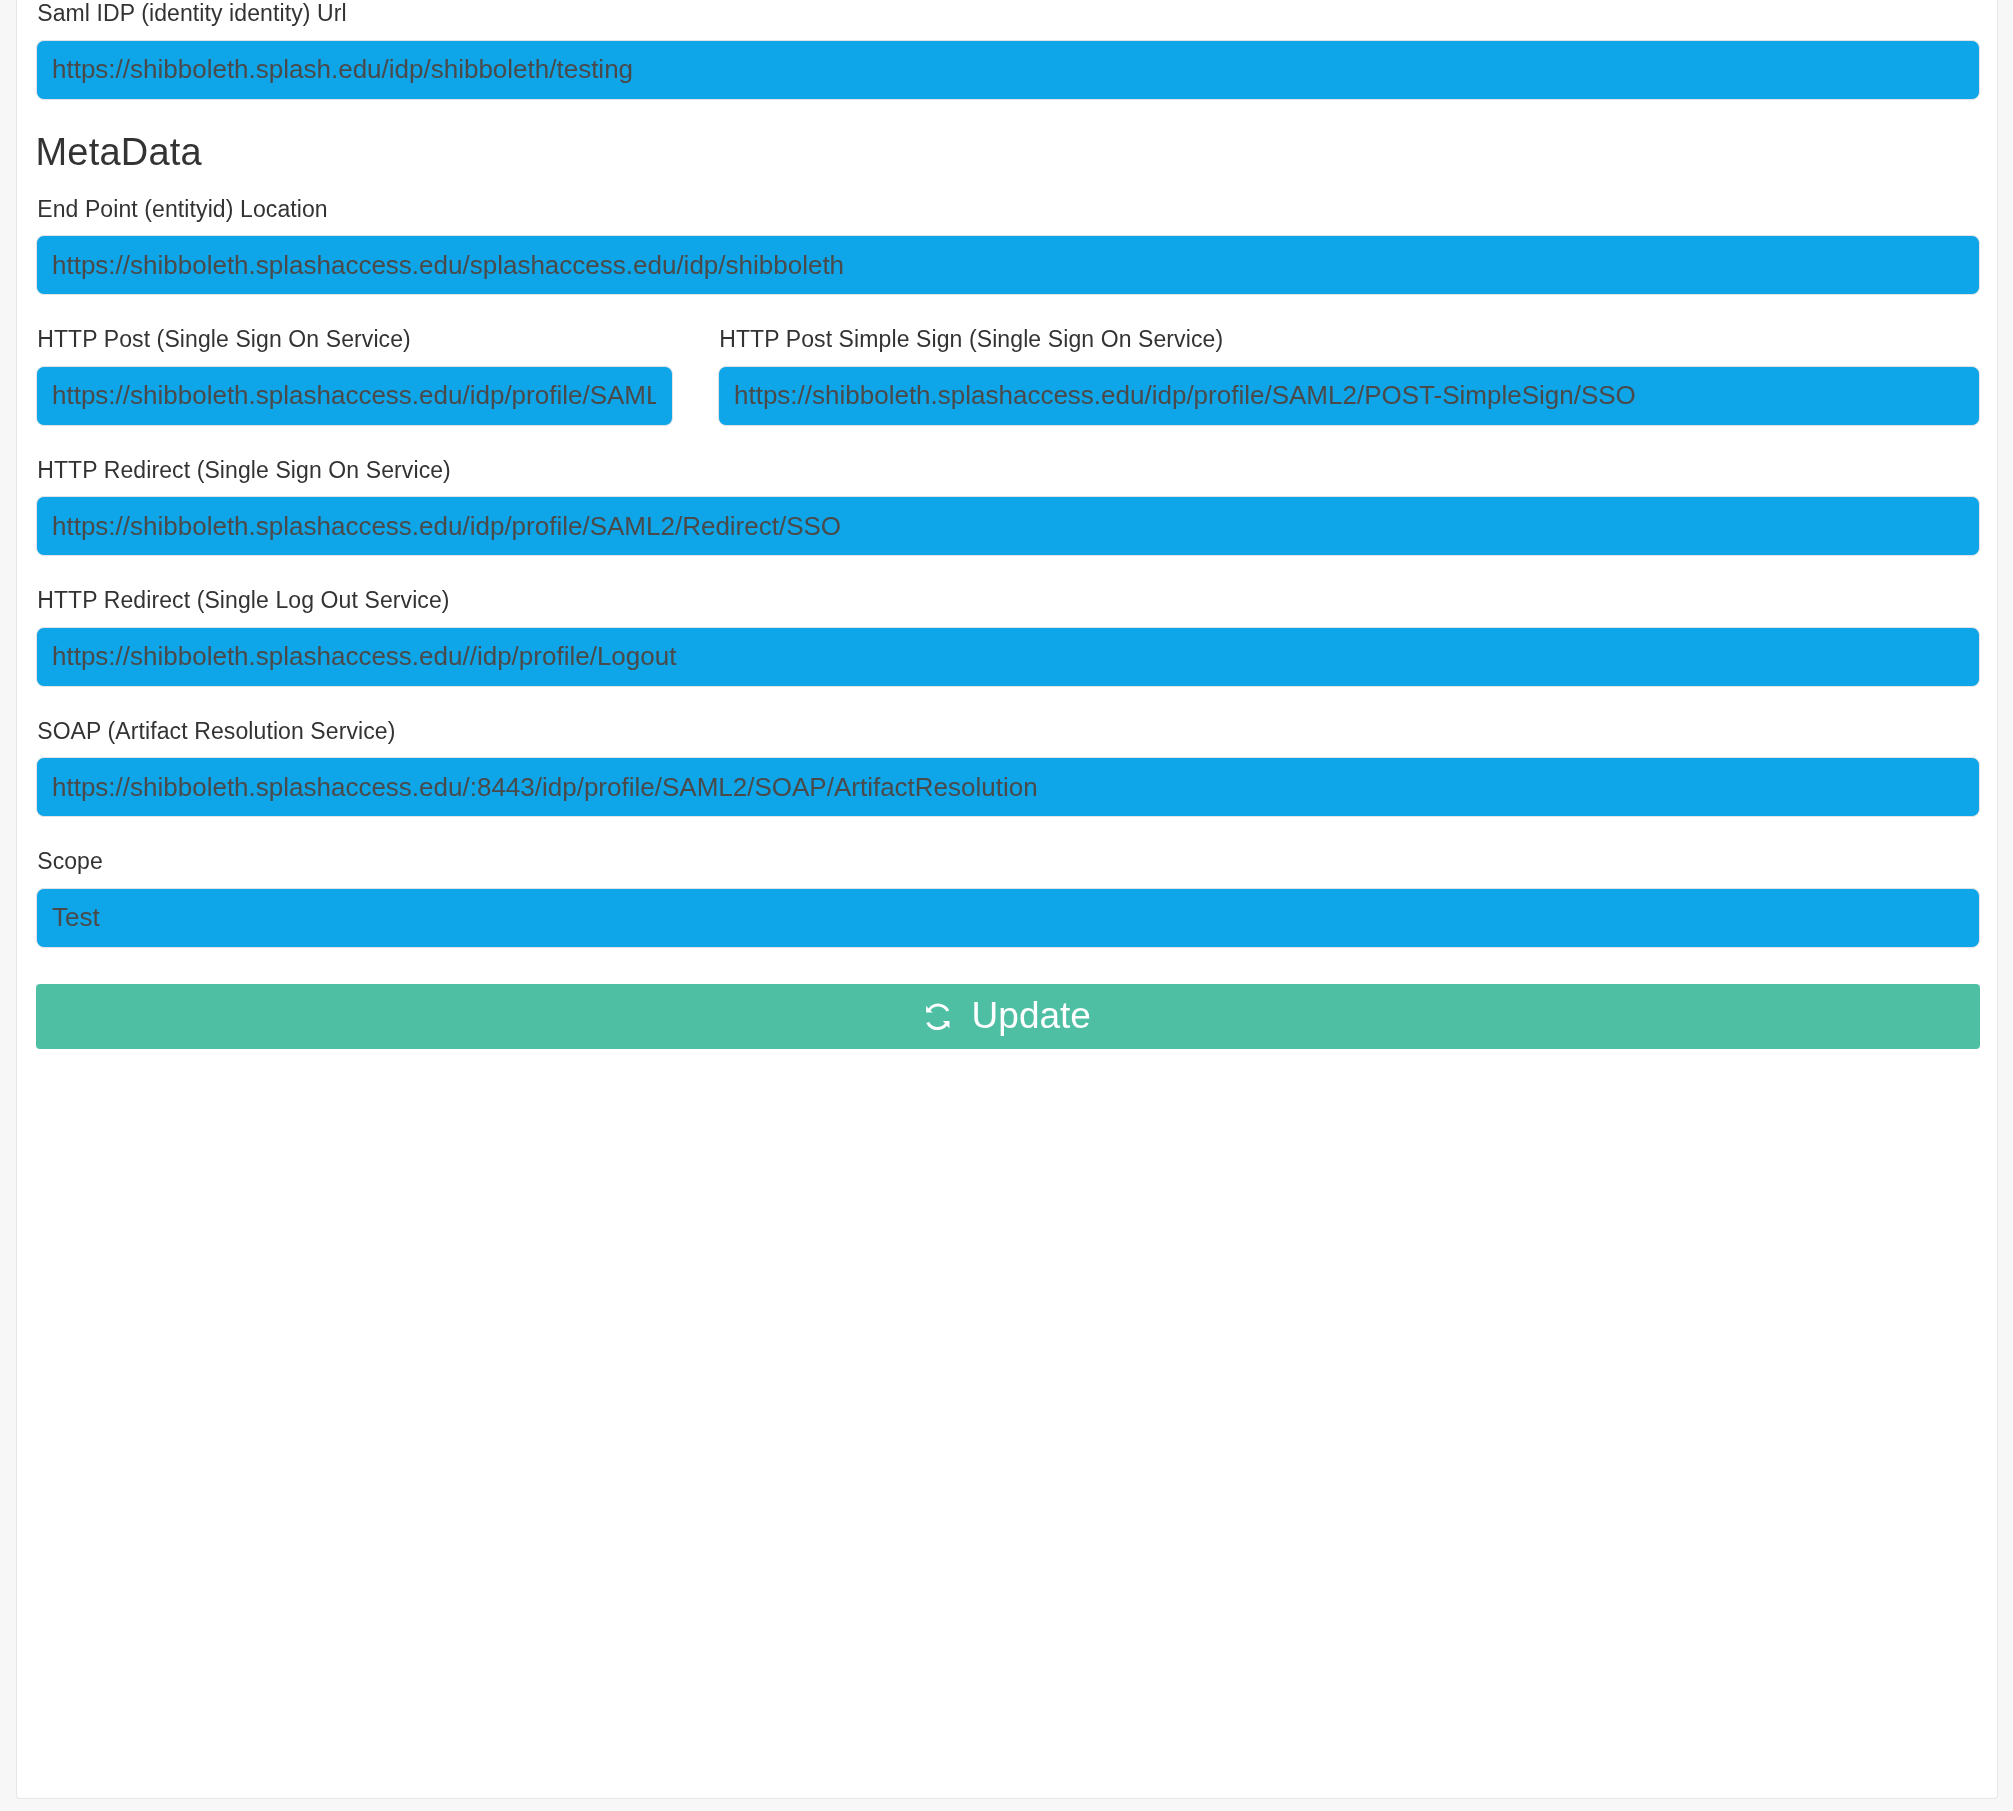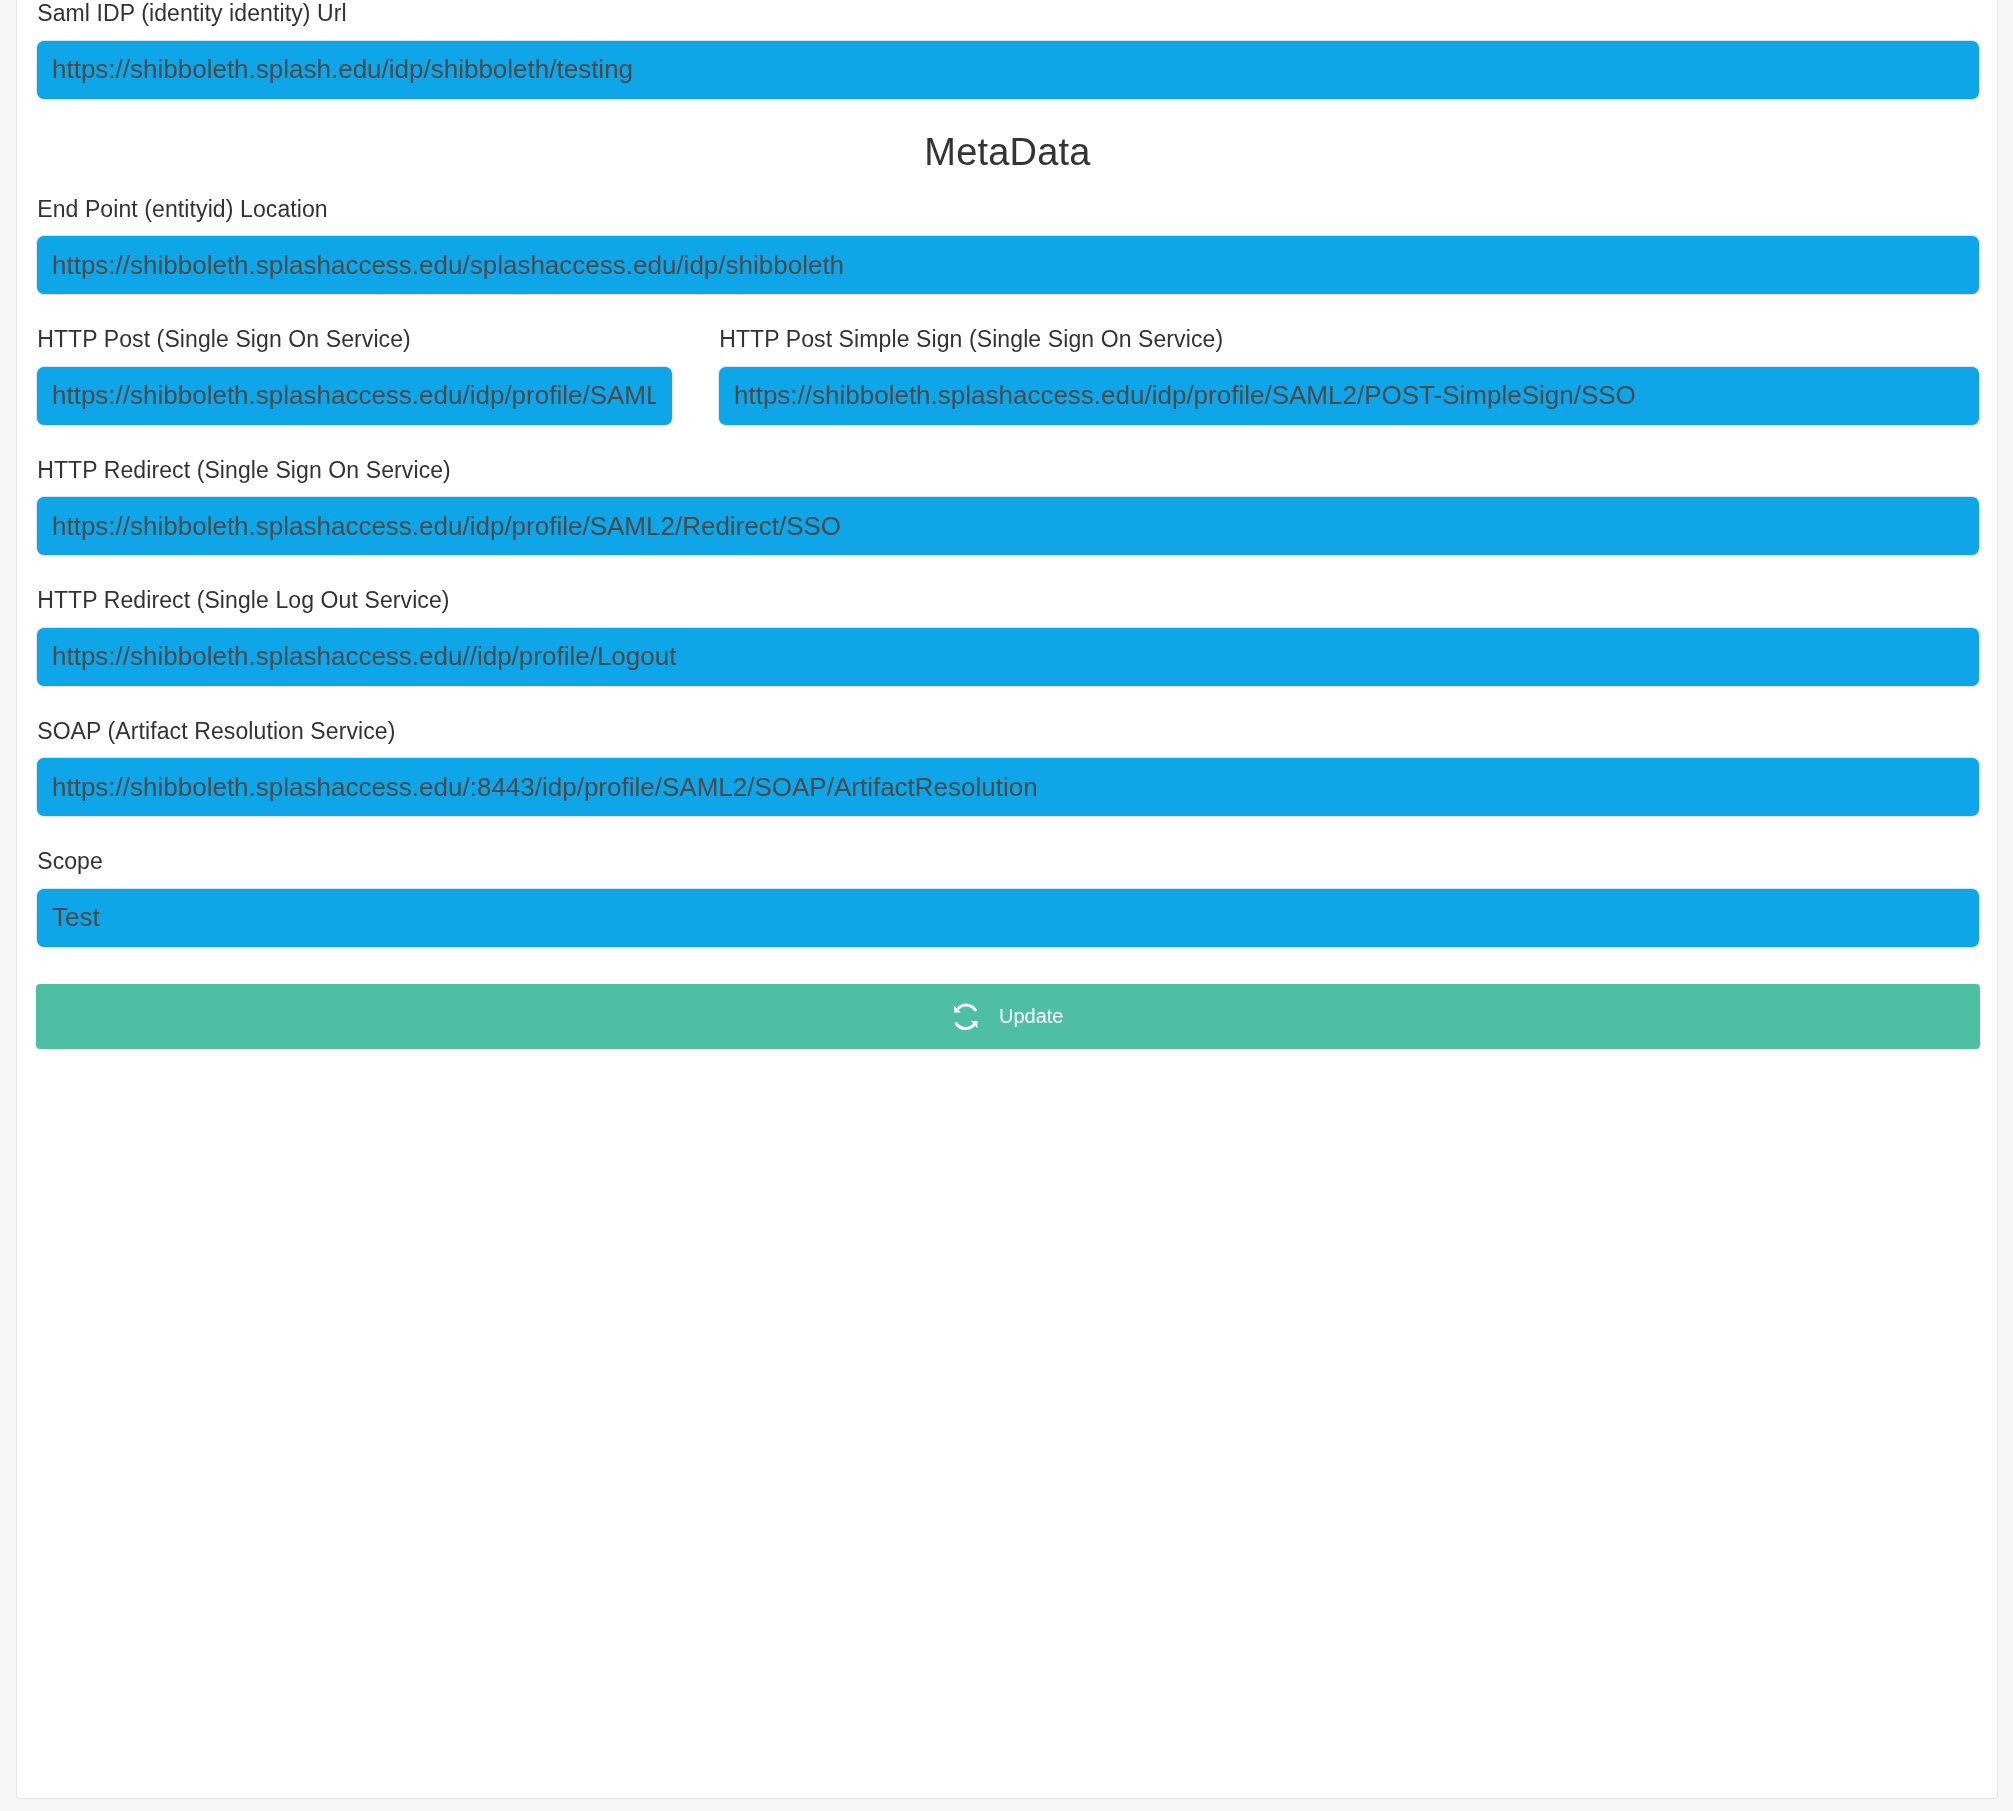--- a/index.html
+++ b/index.html
@@ -43,21 +43,20 @@
     letter-spacing: 0.1px;
   }
 
   .section-title {
     font-size: 38px;
     line-height: 43px;
     font-weight: 400;
     color: #333333;
     margin: 31px 0 22.4px 0;
     letter-spacing: 0.2px;
-    text-align: center;
   }
 
   .text-input {
     display: block;
     box-sizing: border-box;
     width: 100%;
     height: 60px;
     padding: 6.9px 15.5px;
     font-family: "Liberation Sans", sans-serif;
     font-size: 26px;
@@ -140,21 +139,21 @@
     gap: 20px;
     box-sizing: border-box;
     width: 100%;
     height: 65px;
     margin-top: 36px;
     background: #4fbfa4;
     border: 0.9px solid #4fbfa4;
     border-radius: 3.4px;
     color: #ffffff;
     font-family: "Liberation Sans", sans-serif;
-    font-size: 20px;
+    font-size: 37px;
     cursor: pointer;
     padding: 0;
   }
   .update-button .btn-icon {
     display: inline-flex;
     align-items: center;
     line-height: 0;
   }
   .update-button .btn-icon svg { display: block; }
 </style>

